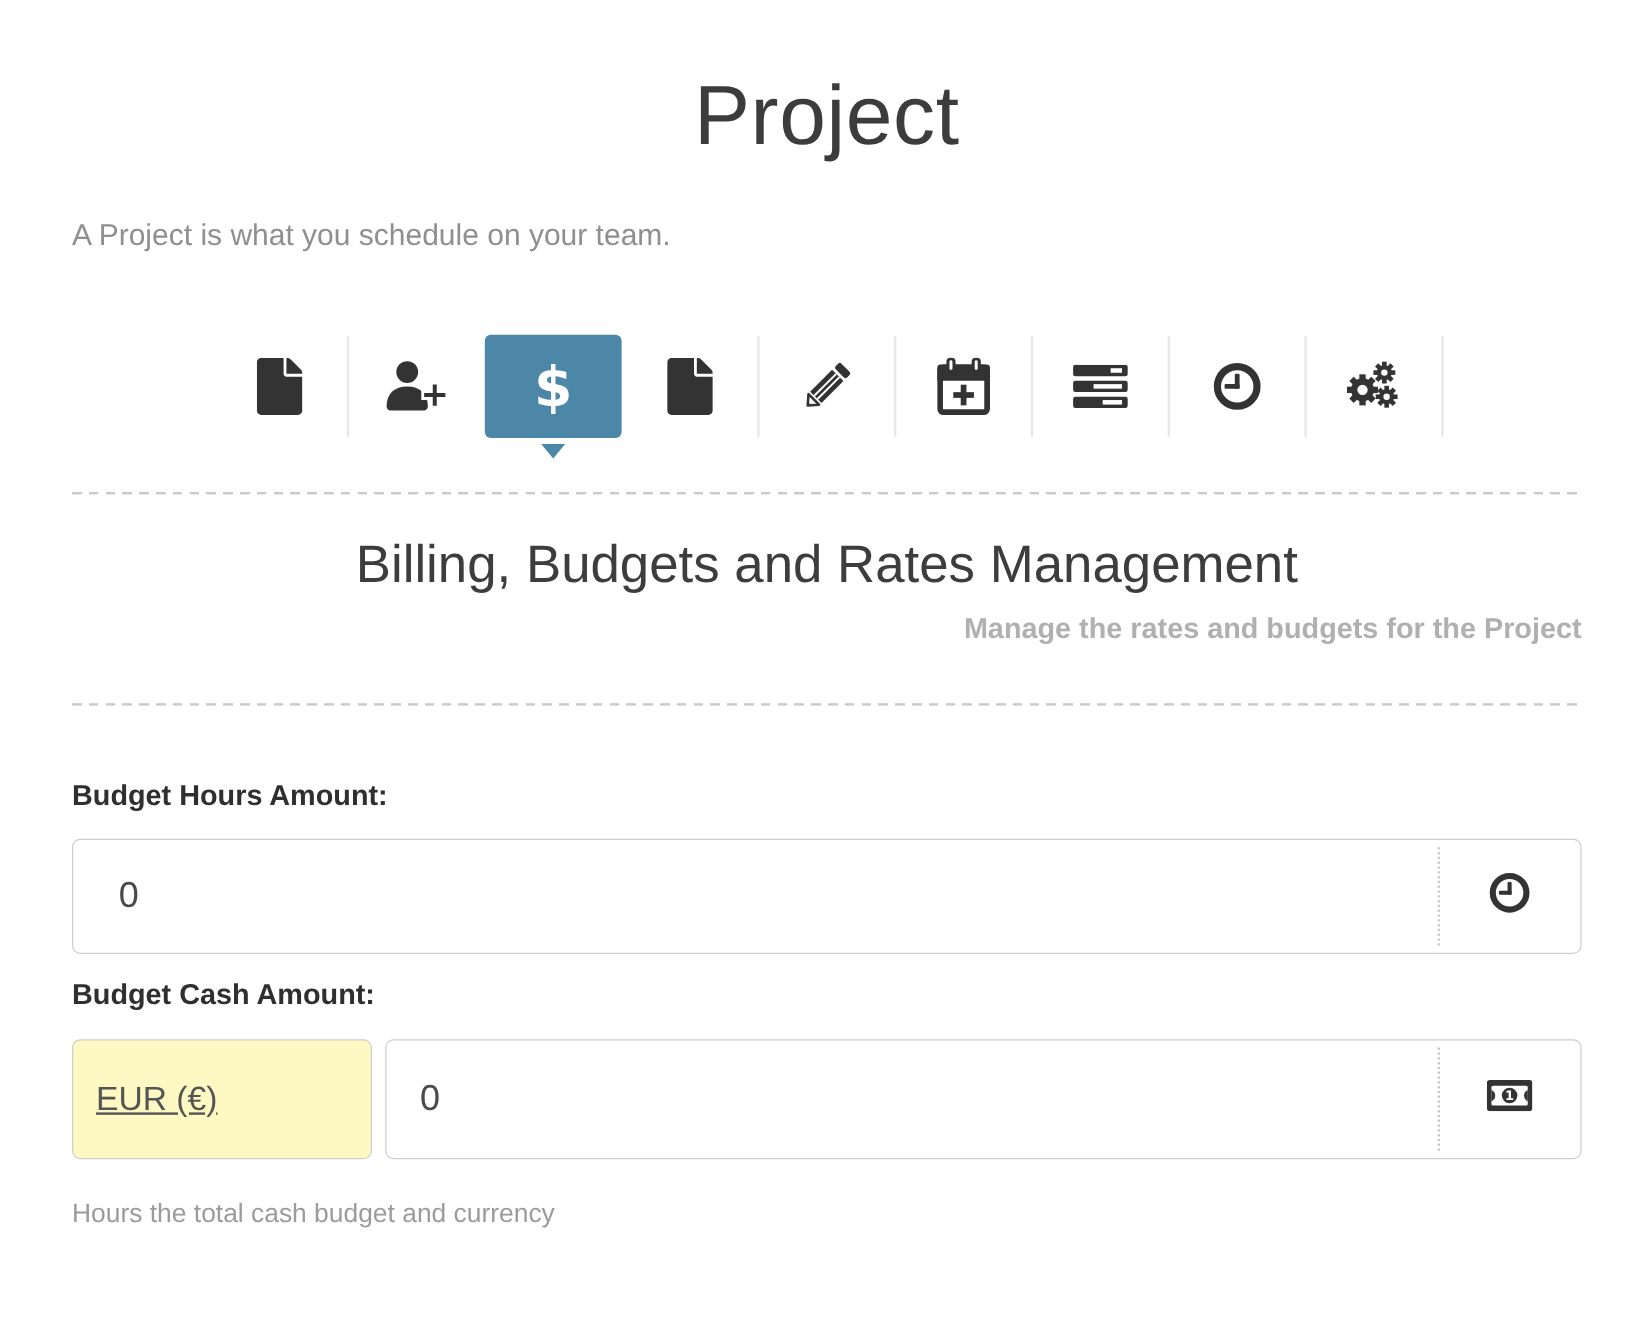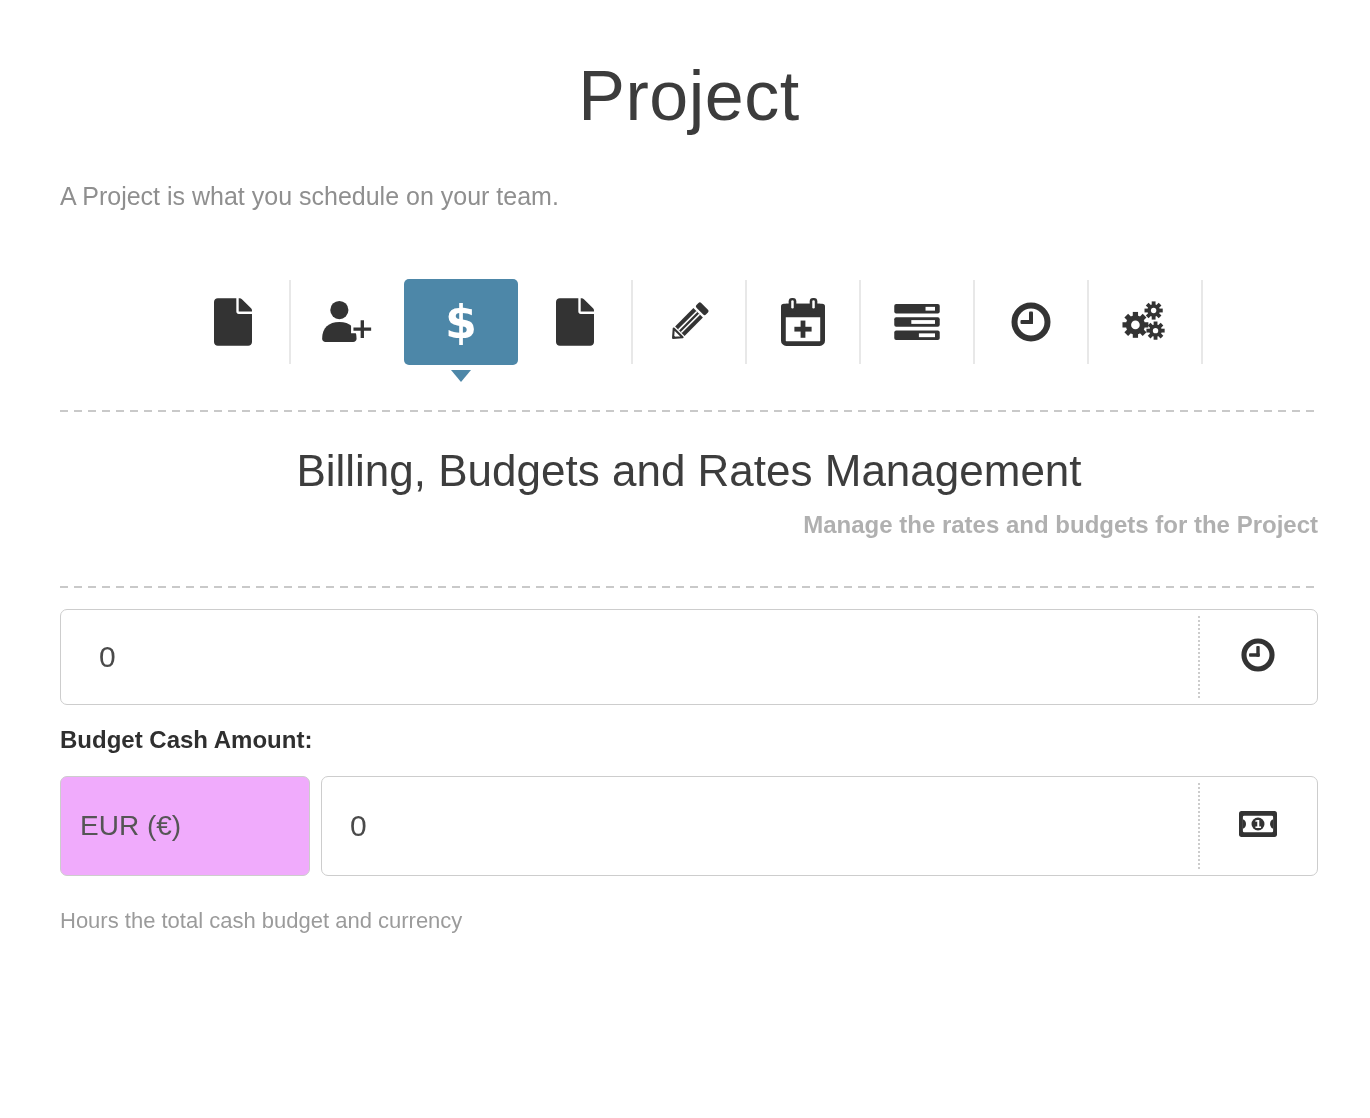--- a/index.html
+++ b/index.html
@@ -67,22 +67,23 @@
     width:100%; height:96px; border:1px solid #cdcdcd; border-radius:7px;
     font-family:inherit; font-size:30px; color:#4a4a4a; padding:0 140px 0 38px;
     background:#fff; outline:none;
   }
   .cash-row { display:flex; margin-top:22px; }
   .cash-row .input-group { flex:1; margin-top:0; }
   .cash-row .text-input { height:100px; padding-left:28px; }
   .currency-select {
     width:250px; height:100px; border:1px solid #cdcdcd; border-radius:7px;
     display:flex; align-items:center; padding-left:19px;
-    font-size:28px; color:#555; margin-right:11px; cursor:pointer; background:#f0abfc;
+    font-size:28px; color:#555; margin-right:11px; cursor:pointer; background:#fef9c3;
     flex:none;
+    text-decoration:underline;
   }
   .addon {
     position:absolute; top:0; bottom:0; right:0; width:120px;
     display:flex; align-items:center; justify-content:center;
   }
   .addon::before {
     content:''; position:absolute; left:0; top:7px; bottom:7px;
     border-left:2px dotted #ccc;
   }
   .help-text { font-size:22px; font-weight:300; color:#9b9b9b; margin-top:32px; }
@@ -185,20 +186,21 @@
       </button>
     </nav>
 
   <div class="dashed"></div>
 
   <h2 class="section-title">Billing, Budgets and Rates Management</h2>
   <p class="section-subtitle">Manage the rates and budgets for the Project</p>
 
   <div class="dashed" style="margin-top:47px;"></div>
 
+  <div class="field-label label-hours">Budget Hours Amount:</div>
   <div class="input-group">
     <input class="text-input" type="text" value="0" style="">
     <span class="addon">
       <span><svg width="34" height="34" viewBox="0 0 40 40">
             <circle cx="20" cy="20" r="16.5" fill="none" stroke="#333333" stroke-width="6"></circle>
             <rect x="18" y="9.5" width="4" height="12.5" rx="1" fill="#333333"></rect>
             <rect x="9.5" y="18" width="12.5" height="4" rx="1" fill="#333333"></rect>
           </svg></span>
     </span>
   </div>

